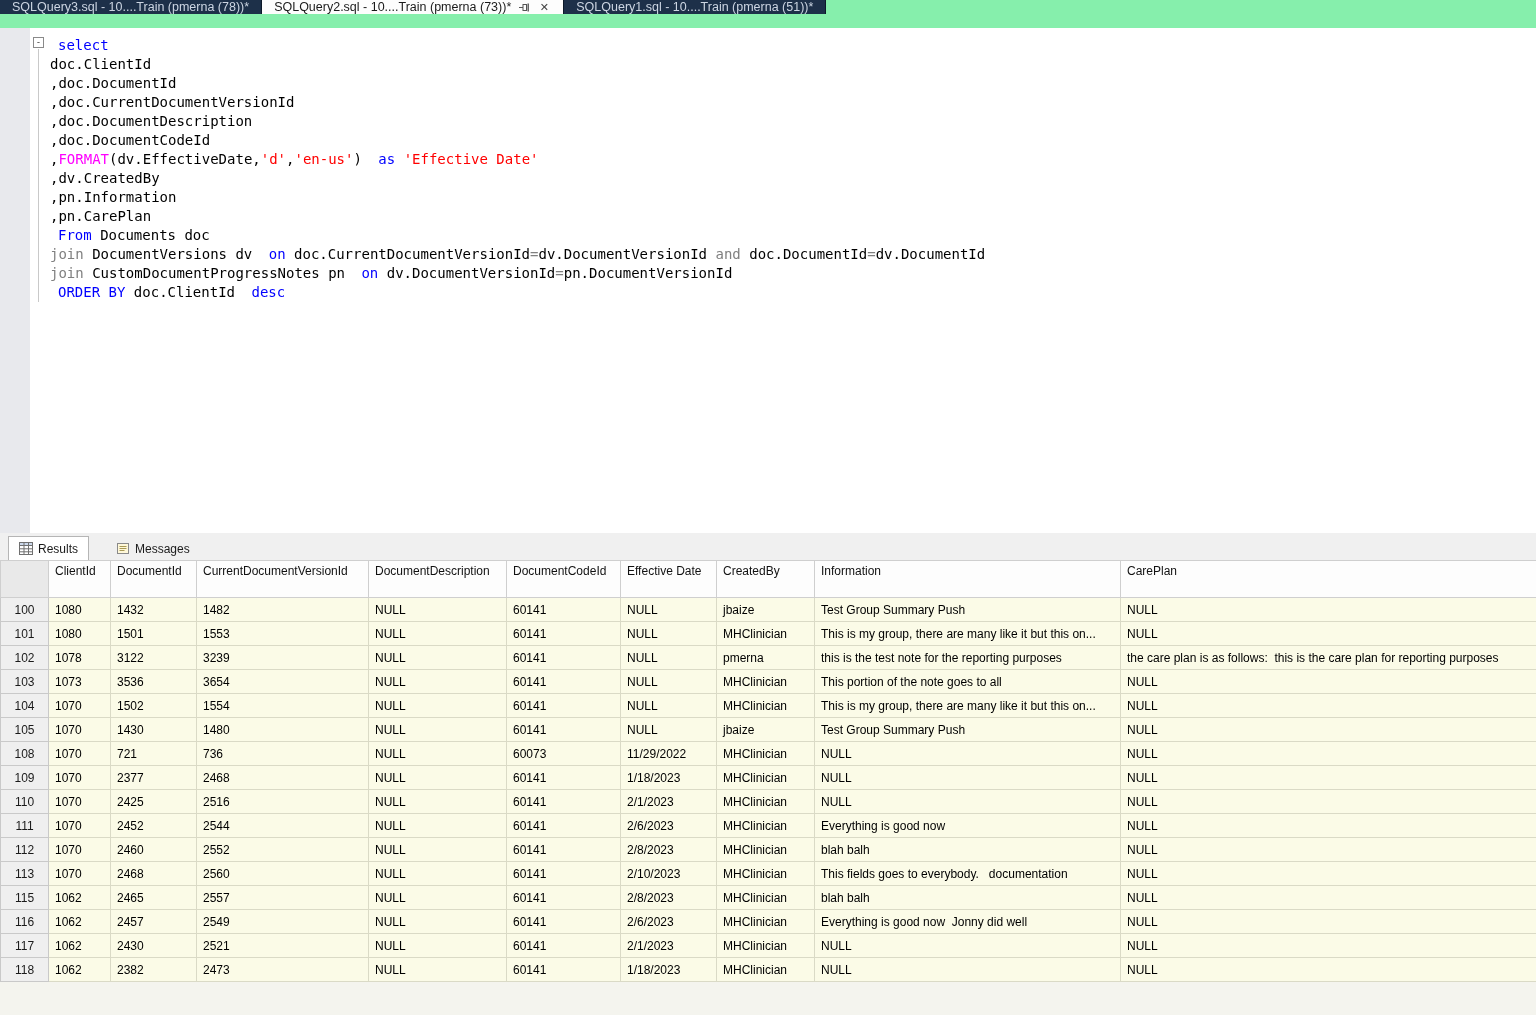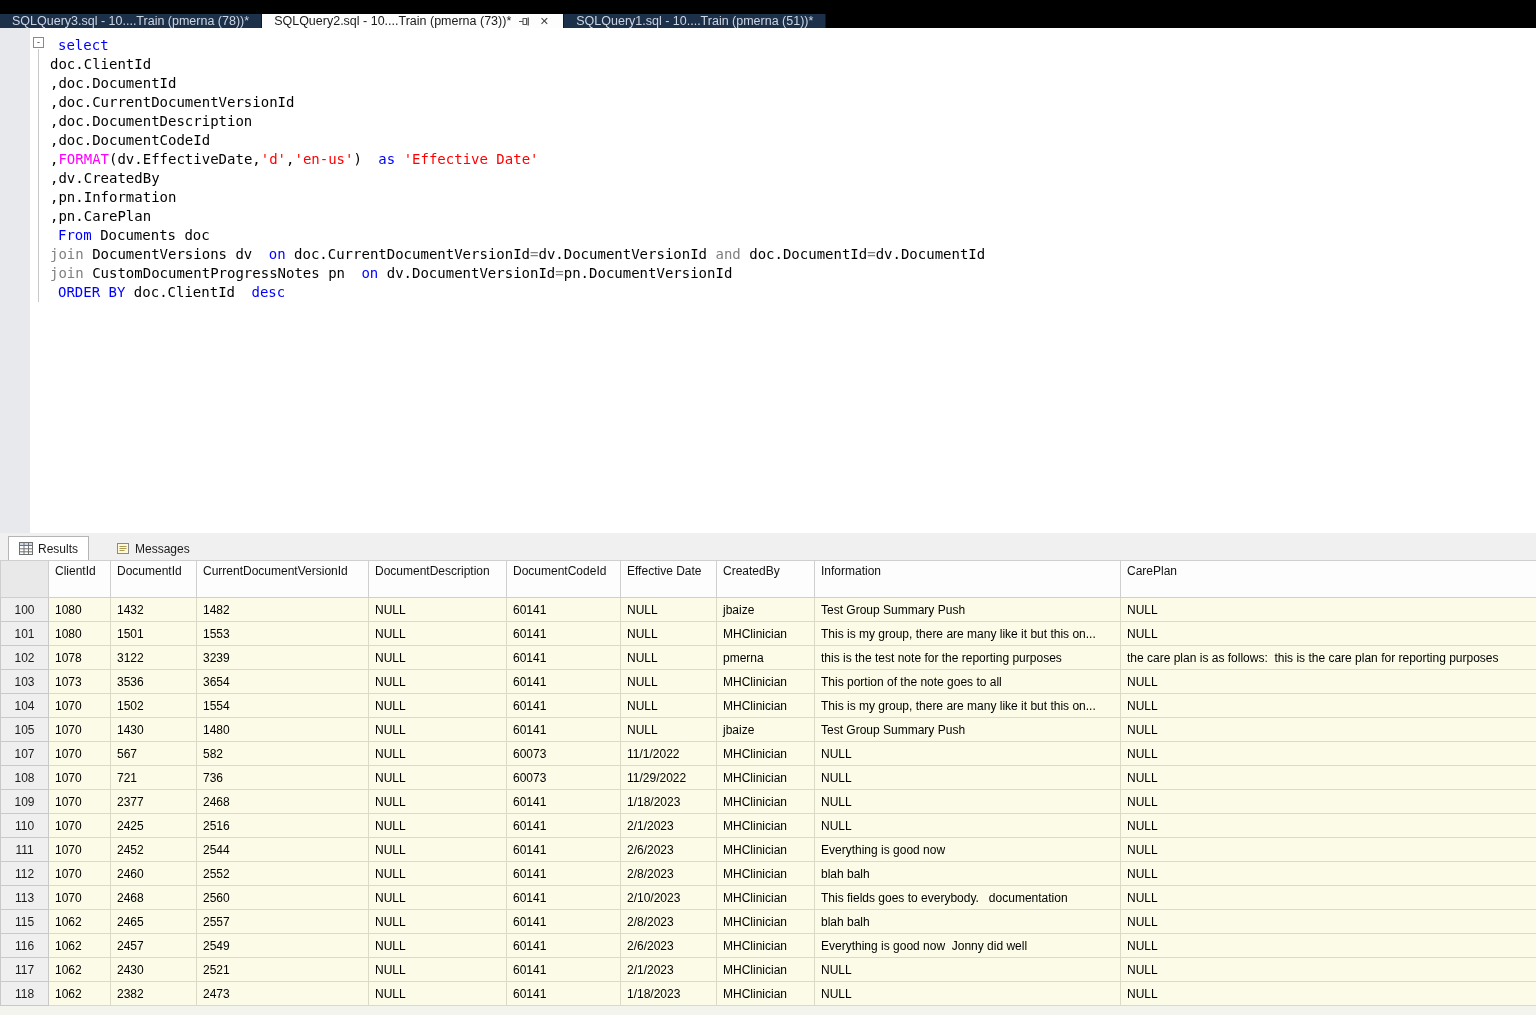--- a/index.html
+++ b/index.html
@@ -4,21 +4,21 @@
 <style>
   html,body { margin:0; padding:0; background:#d6d6d6; }
   .app {
     position:relative; width:1536px; height:1036px; overflow:hidden;
     background:#ffffff; font-family:"Liberation Sans", sans-serif;
     -webkit-font-smoothing:antialiased;
   }
 
   
   .tabstrip {
-    height:28px; background:#000000; display:flex; align-items:flex-end;
+    height:28px; background:#86efac; display:flex; align-items:flex-start;
     overflow:hidden;
   }
   .tab {
     display:flex; align-items:center; gap:6px;
     padding:0 12px; font-size:12.5px; color:#ccd5e2;
     background:#1d3049; border-right:1px solid #0c1929;
     white-space:nowrap; cursor:default;
   }
   .tab.active { background:#fdfdfd; color:#1a1a1a; }
   .tab .tab-label { white-space:nowrap; }
@@ -258,32 +258,20 @@
             <td>1430</td>
             <td>1480</td>
             <td>NULL</td>
             <td>60141</td>
             <td>NULL</td>
             <td>jbaize</td>
             <td>Test Group Summary Push</td>
             <td>NULL</td>
           </tr>
           <tr>
-            <th class="rownum">107</th>
-            <td>1070</td>
-            <td>567</td>
-            <td>582</td>
-            <td>NULL</td>
-            <td>60073</td>
-            <td>11/1/2022</td>
-            <td>MHClinician</td>
-            <td>NULL</td>
-            <td>NULL</td>
-          </tr>
-          <tr>
             <th class="rownum">108</th>
             <td>1070</td>
             <td>721</td>
             <td>736</td>
             <td>NULL</td>
             <td>60073</td>
             <td>11/29/2022</td>
             <td>MHClinician</td>
             <td>NULL</td>
             <td>NULL</td>

